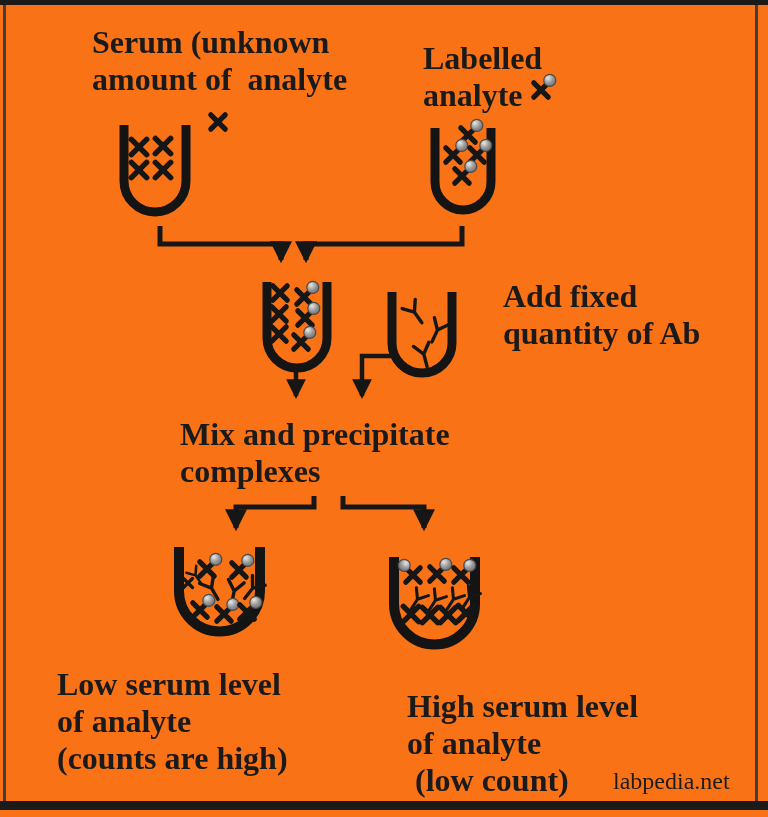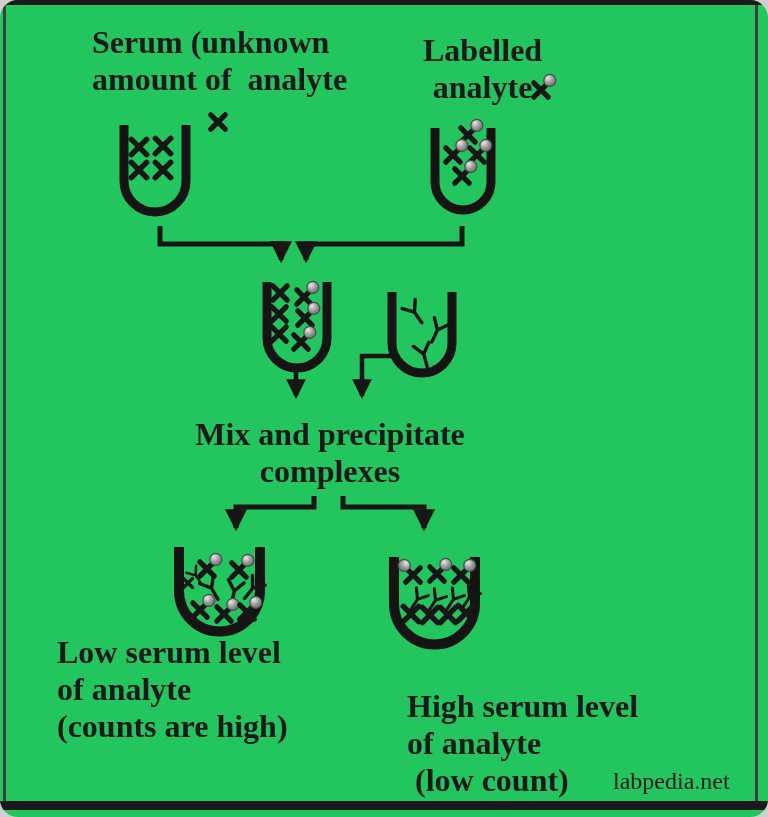--- a/index.html
+++ b/index.html
@@ -1,49 +1,51 @@
 <!DOCTYPE html>
 <html><head>
 <meta charset="utf-8">
 <style>
   html,body{margin:0;padding:0;background:#cfcfcf;}
   #stage{
-    position:relative;width:768px;height:817px;background:#22c55e;
-    overflow:hidden;font-family:"Liberation Serif",serif;border-radius:18px;
+    position:relative;width:768px;height:817px;background:#f97316;
+    overflow:hidden;font-family:"Liberation Serif",serif;
   }
   .bar{position:absolute;background:#1a1a1a;}
   .frameline{position:absolute;background:#3d3d3d;}
   .lbl{
     position:absolute;font-weight:bold;font-size:32px;line-height:37px;
     color:#1a1a1a;white-space:pre-wrap;
   }
-  .center{text-align:center;}
+  .center{}
   .watermark{
     position:absolute;font-weight:normal;font-size:24px;color:#1c1c1c;
     white-space:pre;
   }
   svg.diagram{position:absolute;left:0;top:0;pointer-events:none;}
 </style>
 </head>
 <body>
 
 <div id="stage">
 
   <div class="bar" style="left:0;top:0;width:768px;height:5px;"></div>
   <div class="bar" style="left:0;bottom:7px;width:768px;height:9px;"></div>
   <div class="frameline" style="left:3px;top:5px;bottom:16px;width:3px;"></div>
   <div class="frameline" style="left:755px;top:5px;bottom:16px;width:3px;"></div>
 
   <div class="lbl" style="left:92px;top:24px;">Serum (unknown
 amount of  analyte</div>
-  <div class="lbl" style="left:423px;top:32px;text-align:center;">Labelled
+  <div class="lbl" style="left:423px;top:40px;">Labelled
 analyte</div>
+  <div class="lbl" style="left:503px;top:278px;">Add fixed
+quantity of Ab</div>
   <div class="lbl center" style="left:180px;top:416px;width:300px;">Mix and precipitate
 complexes</div>
-  <div class="lbl" style="left:57px;top:634px;">Low serum level
+  <div class="lbl" style="left:57px;top:666px;">Low serum level
 of analyte
 (counts are high)</div>
   <div class="lbl" style="left:407px;top:656px;margin-top:32px;">High serum level
 of analyte
  (low count)</div>
   <div class="watermark" style="left:613px;top:768px;">labpedia.net</div>
 
   <svg class="diagram" width="768" height="817" viewBox="0 0 768 817">
     <defs>
       <radialGradient id="ballg" cx="35%" cy="30%" r="75%">

